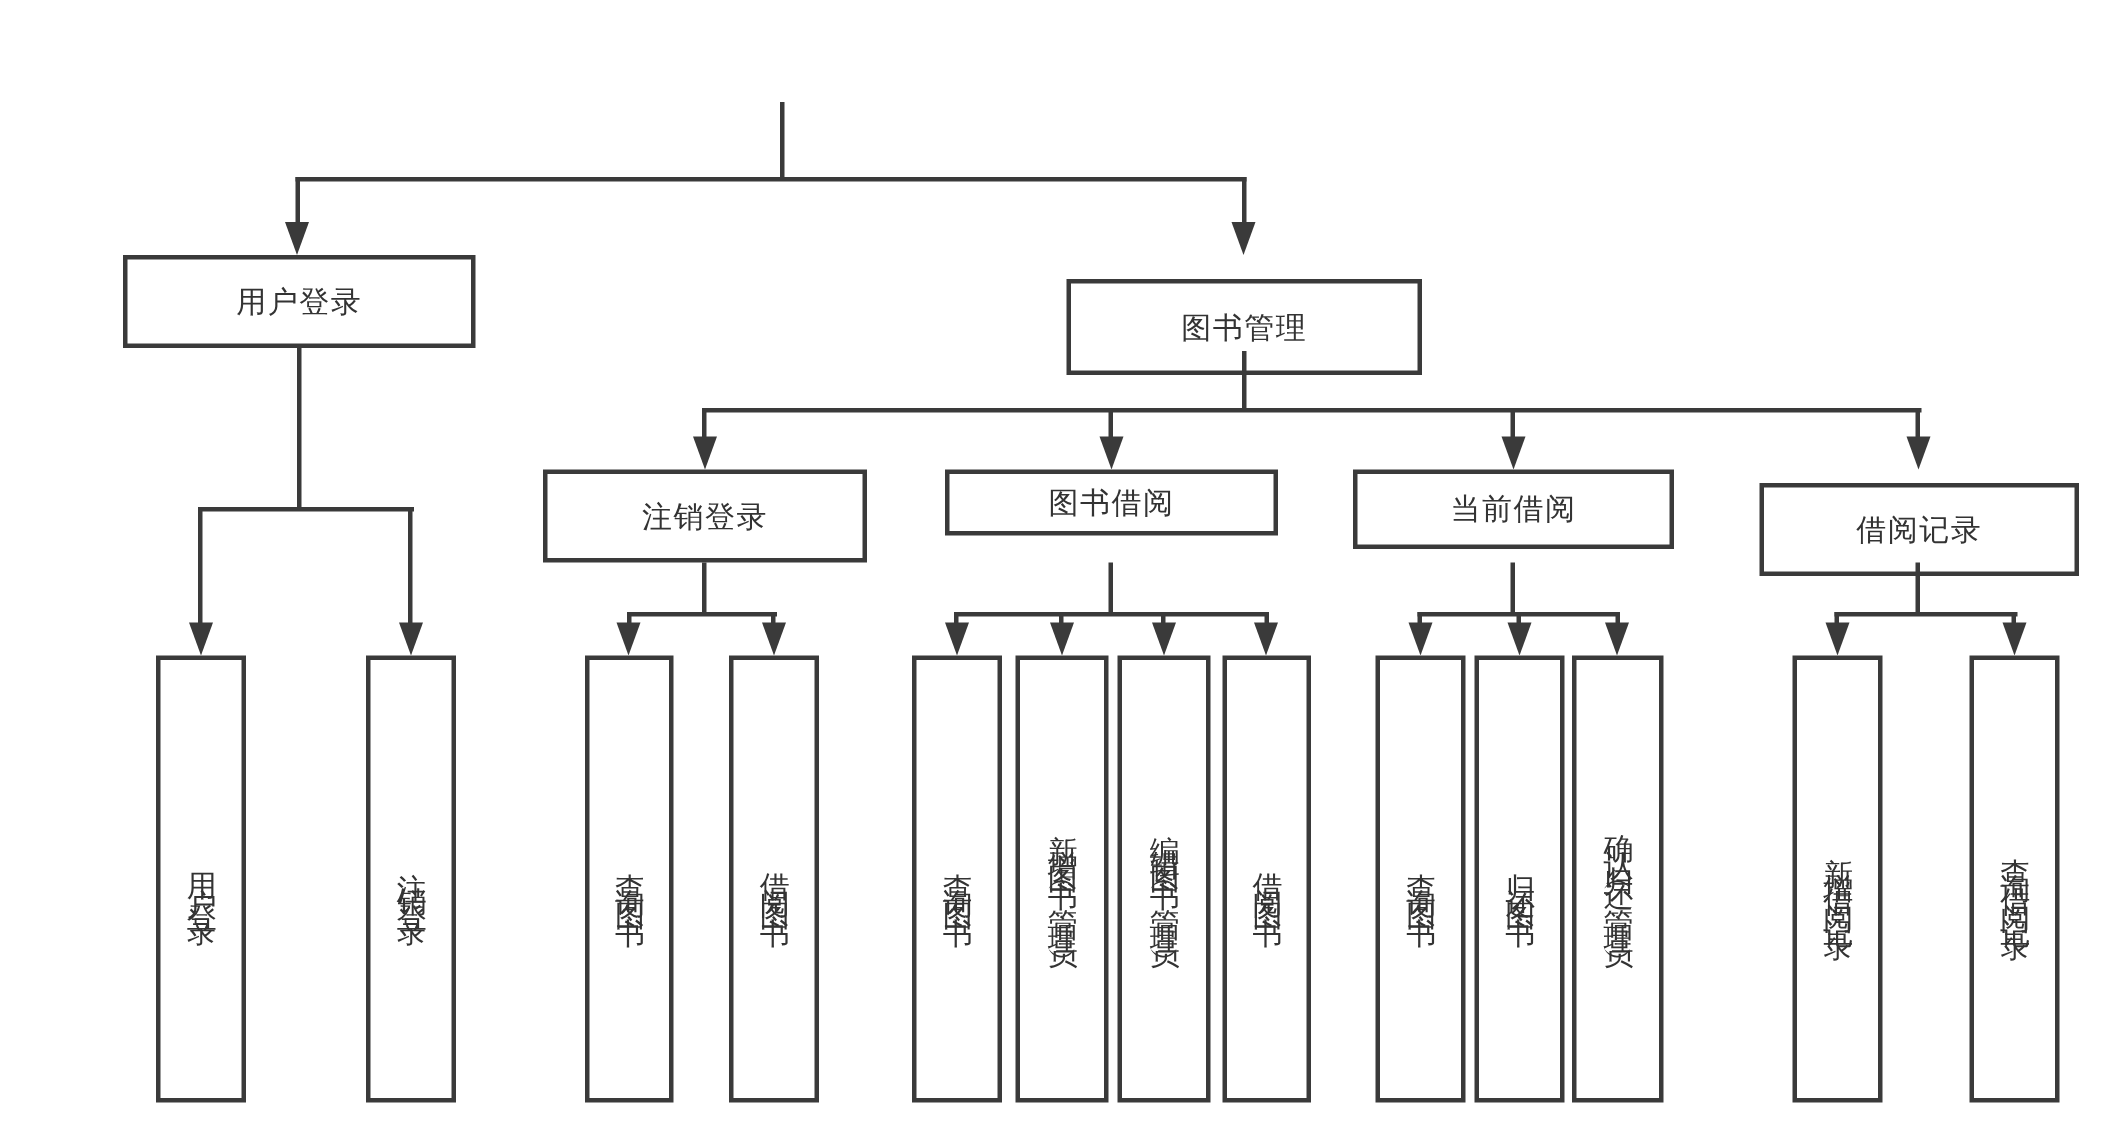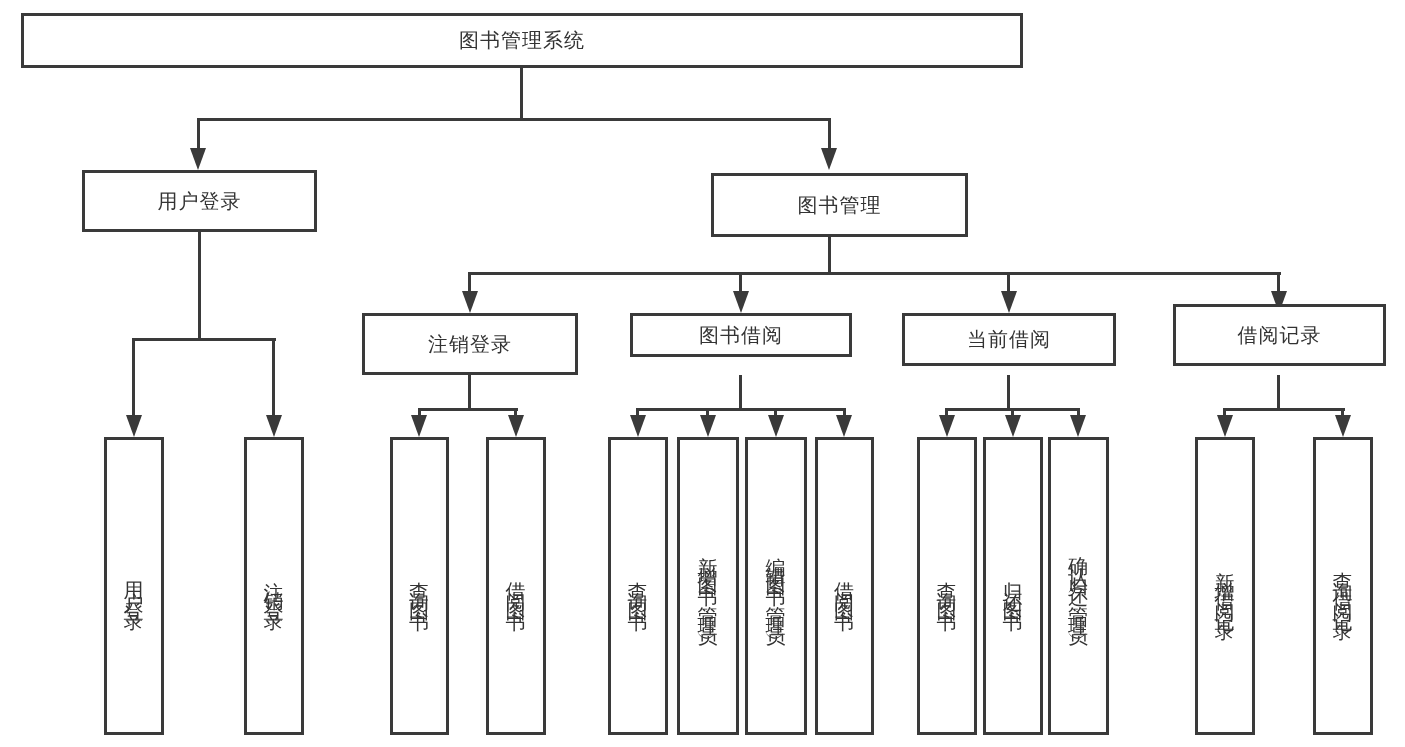--- a/index.html
+++ b/index.html
@@ -29,35 +29,32 @@
   #watermark{
     position:absolute;top:716px;right:7px;color:var(--wm);
     font-size:19px;letter-spacing:1px;z-index:5;white-space:nowrap;
   }
 </style>
 </head>
 <body>
 
 <div id="stage">
 
-  <div class="box" style="left:21px;top:13px;width:1002px;height:55px">
-    <span>图书管理系统</span>
-  </div>
 
   <div class="ln" style="left:520px;top:68px;width:3px;height:50px"></div>
   <div class="ln" style="left:197px;top:118px;width:634px;height:3px"></div>
   <div class="ln" style="left:197px;top:118px;width:3px;height:33px"></div>
   <div class="ah" style="left:190px;top:148px"></div>
   <div class="ln" style="left:828px;top:118px;width:3px;height:33px"></div>
   <div class="ah" style="left:821px;top:148px"></div>
 
   <div class="box" style="left:82px;top:170px;width:235px;height:62px">
     <span>用户登录</span>
   </div>
-  <div class="box" style="left:711px;top:173px;width:257px;height:64px">
+  <div class="box" style="left:711px;top:186px;width:237px;height:64px">
     <span>图书管理</span>
   </div>
 
   <div class="ln" style="left:198px;top:232px;width:3px;height:106px"></div>
   <div class="ln" style="left:132px;top:338px;width:144px;height:3px"></div>
   <div class="ln" style="left:132px;top:338px;width:3px;height:80px"></div>
   <div class="ah" style="left:126px;top:415px"></div>
   <div class="ln" style="left:272px;top:338px;width:3px;height:80px"></div>
   <div class="ah" style="left:266px;top:415px"></div>
 
@@ -74,21 +71,21 @@
 
   <div class="box" style="left:362px;top:313px;width:216px;height:62px">
     <span>注销登录</span>
   </div>
   <div class="box" style="left:630px;top:313px;width:222px;height:44px">
     <span>图书借阅</span>
   </div>
   <div class="box" style="left:902px;top:313px;width:214px;height:53px">
     <span>当前借阅</span>
   </div>
-  <div class="box" style="left:1173px;top:304px;width:213px;height:62px">
+  <div class="box" style="left:1173px;top:322px;width:213px;height:62px">
     <span>借阅记录</span>
   </div>
 
   <div class="ln" style="left:468px;top:375px;width:3px;height:33px"></div>
   <div class="ln" style="left:739px;top:375px;width:3px;height:33px"></div>
   <div class="ln" style="left:1007px;top:375px;width:3px;height:33px"></div>
   <div class="ln" style="left:1277px;top:375px;width:3px;height:33px"></div>
 
   <div class="ln" style="left:418px;top:408px;width:100px;height:3px"></div>
   <div class="ln" style="left:636px;top:408px;width:210px;height:3px"></div>

